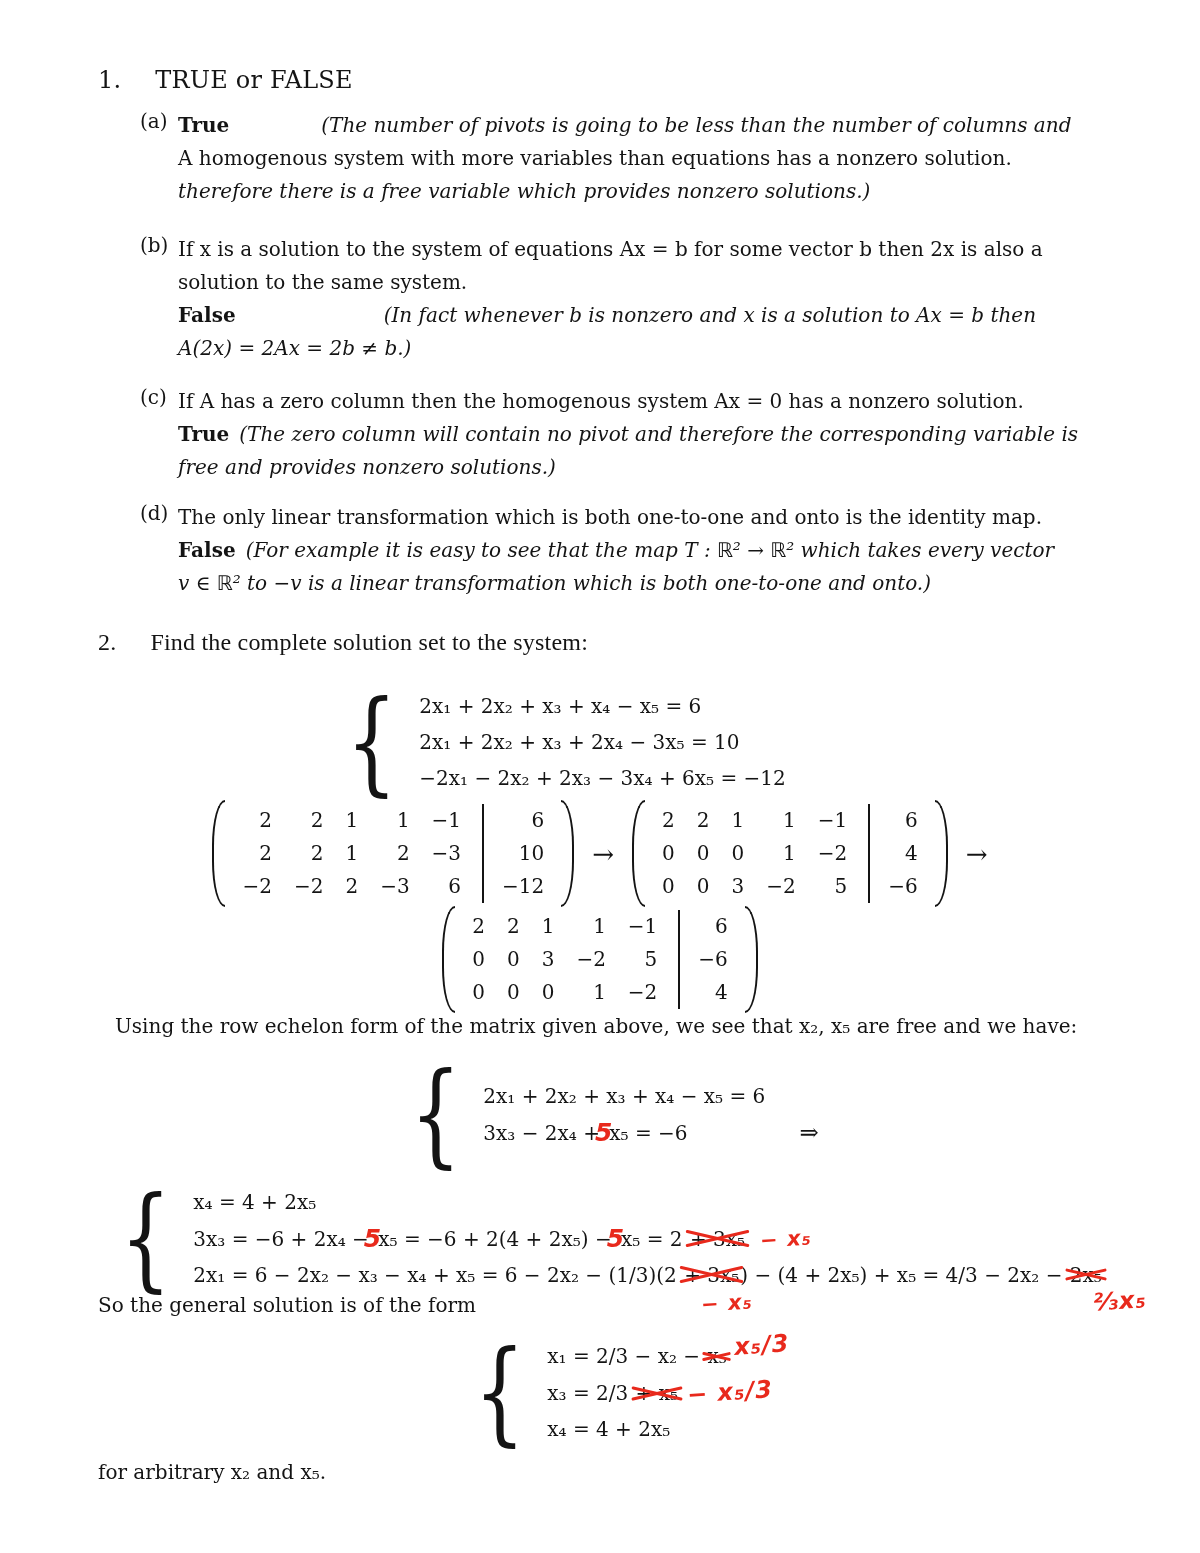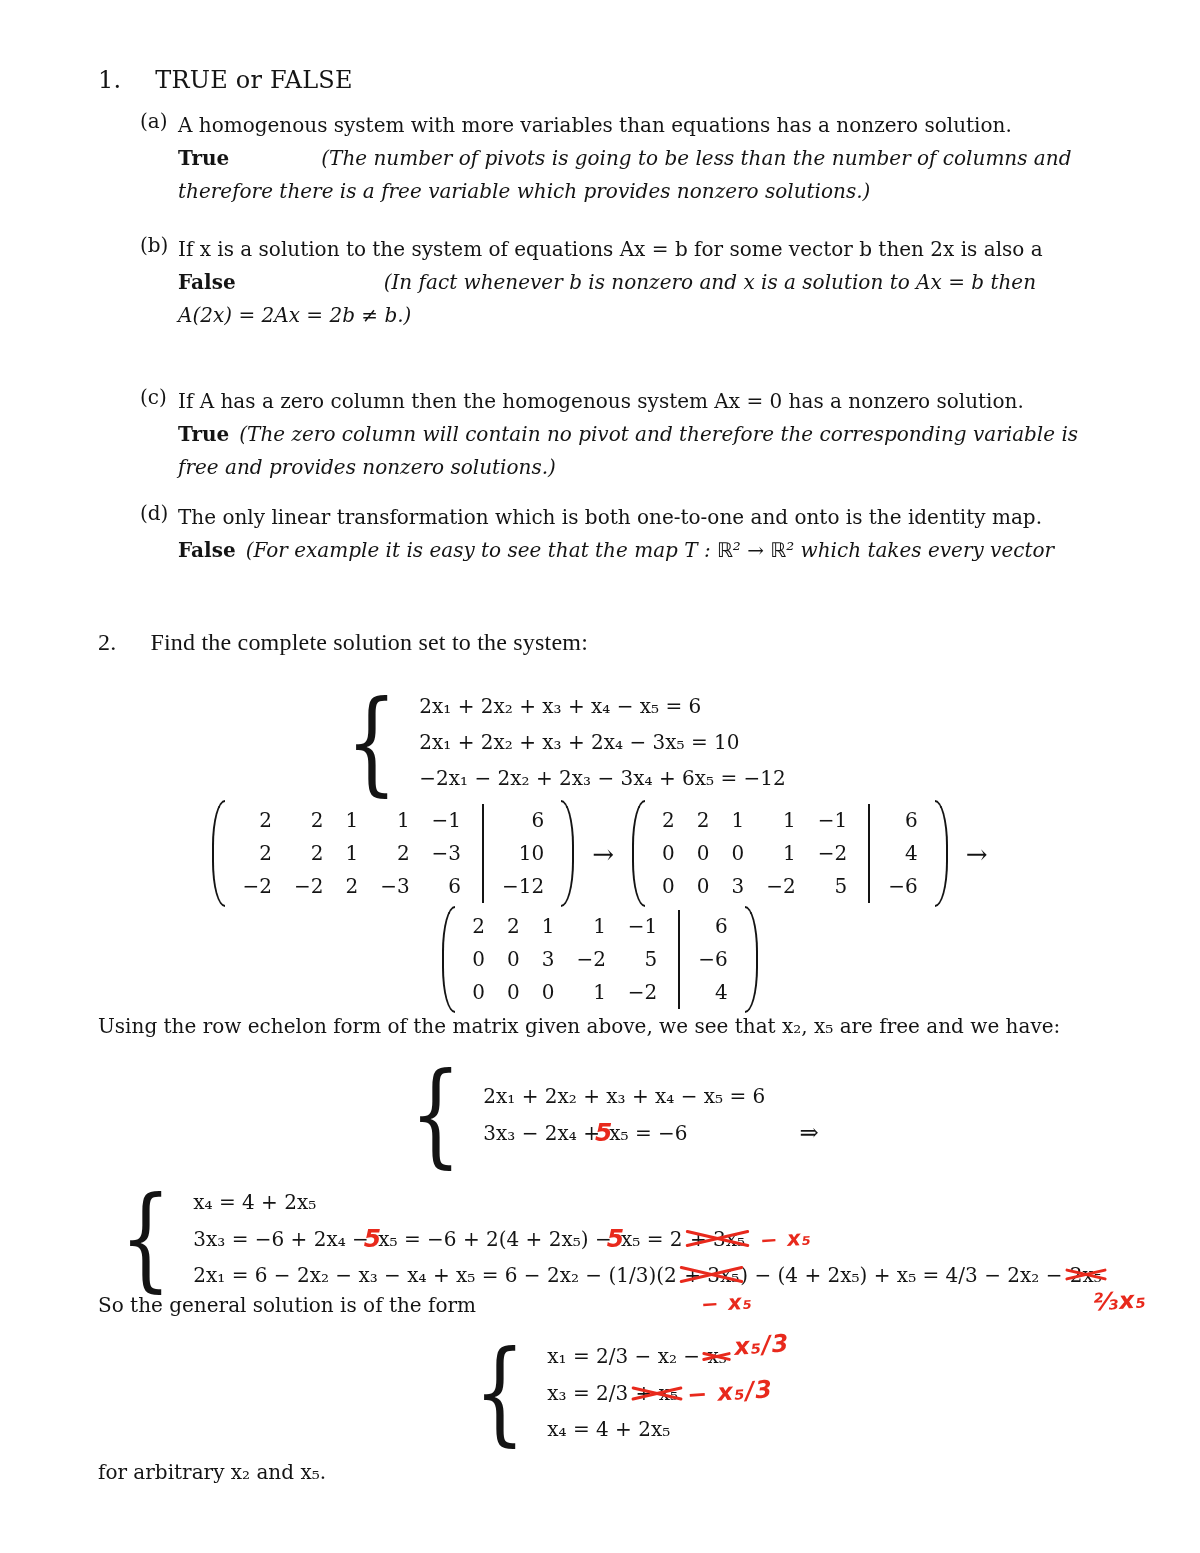--- a/index.html
+++ b/index.html
@@ -79,49 +79,51 @@
 
 <div class="page">
 
   <div class="abs sec-title" style="left:98px; top:66px;">
     <span class="secnum">1.</span><span>TRUE or FALSE</span>
   </div>
 
   <div class="abs item" style="left:140px; top:109px;">
     <span class="ilabel">(a)</span>
     <div class="ibody">
+      <div class="line"><span class="ans">True</span><span class="gap gap-a"></span><span class="expl">(The number of pivots is going to be less than the number of columns and</span></div>
       <div class="line">A homogenous system with more variables than equations has a nonzero solution.</div>
-      <div class="line"><span class="ans">True</span><span class="gap gap-a"></span><span class="expl">(The number of pivots is going to be less than the number of columns and</span></div>
       <div class="line expl">therefore there is a free variable which provides nonzero solutions.)</div>
     </div>
   </div>
 
   <div class="abs item" style="left:140px; top:233px;">
     <span class="ilabel">(b)</span>
     <div class="ibody">
       <div class="line">If x is a solution to the system of equations Ax = b for some vector b then 2x is also a</div>
+      <div class="line">solution to the same system.</div>
       <div class="line"><span class="ans">False</span><span class="gap gap-b"></span><span class="expl">(In fact whenever b is nonzero and x is a solution to Ax = b then</span></div>
       <div class="line expl">A(2x) = 2Ax = 2b ≠ b.)</div>
     </div>
   </div>
 
   <div class="abs item" style="left:140px; top:385px;">
     <span class="ilabel">(c)</span>
     <div class="ibody">
       <div class="line">If A has a zero column then the homogenous system Ax = 0 has a nonzero solution.</div>
       <div class="line"><span class="ans">True</span><span class="gap gap-s"></span><span class="expl">(The zero column will contain no pivot and therefore the corresponding variable is</span></div>
       <div class="line expl">free and provides nonzero solutions.)</div>
     </div>
   </div>
 
   <div class="abs item" style="left:140px; top:501px;">
     <span class="ilabel">(d)</span>
     <div class="ibody">
       <div class="line">The only linear transformation which is both one-to-one and onto is the identity map.</div>
       <div class="line"><span class="ans">False</span><span class="gap gap-s"></span><span class="expl">(For example it is easy to see that the map T : ℝ² → ℝ² which takes every vector</span></div>
+      <div class="line expl">v ∈ ℝ² to −v is a linear transformation which is both one-to-one and onto.)</div>
     </div>
   </div>
 
   <div class="abs sec-title" style="left:98px; top:629px;font-family:Liberation Serif, serif;">
     <span class="secnum">2.</span><span>Find the complete solution set to the system:</span>
   </div>
 
   <div class="abs system" style="left:346px; top:686px;">
     <span class="brace tall">{</span>
     <div class="syslines">
@@ -204,21 +206,21 @@
           <span class="mcell">0</span>
           <span class="mcell">0</span>
           <span class="mcell">1</span>
           <span class="mcell">−2</span>
           <span class="mcell aug">4</span>
         </span>
       <span class="bparen r"></span>
     </span>
   </div>
 
-  <div class="abs" style="left:98px; top:1014px;">Using the row echelon form of the matrix given above, we see that x₂, x₅ are free and we have:</div>
+  <div class="abs" style="left:115px; top:1014px;">Using the row echelon form of the matrix given above, we see that x₂, x₅ are free and we have:</div>
 
   <div class="abs system" style="left:410px; top:1058px;">
     <span class="brace tall">{</span>
     <div class="syslines">
       <div class="line">2x₁ + 2x₂ + x₃ + x₄ − x₅ = 6</div>
       <div class="line"><span>3x₃ − 2x₄ +</span><span class="ins">5</span><span>x₅ = −6</span><span class="implies">⇒</span></div>
     </div>
   </div>
 
   <div class="abs system" style="left:120px; top:1182px;">

